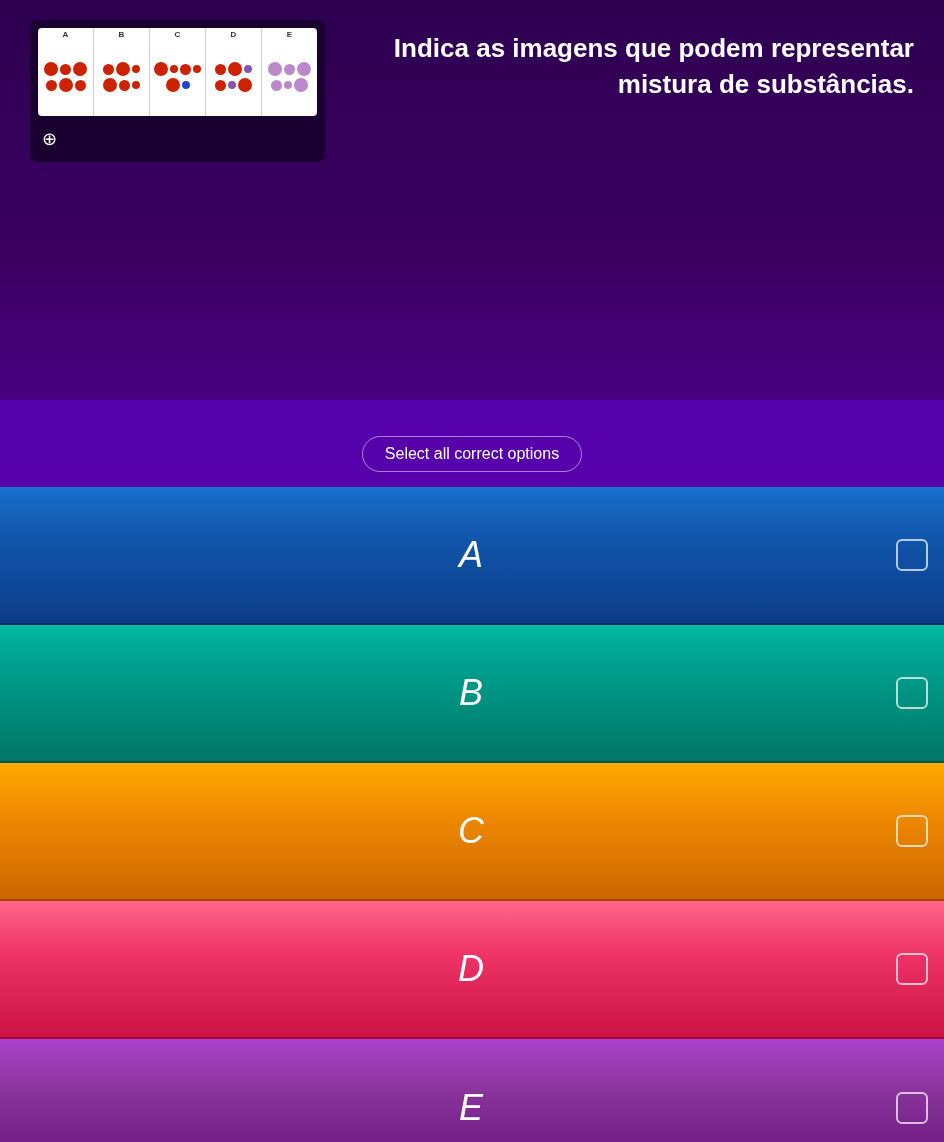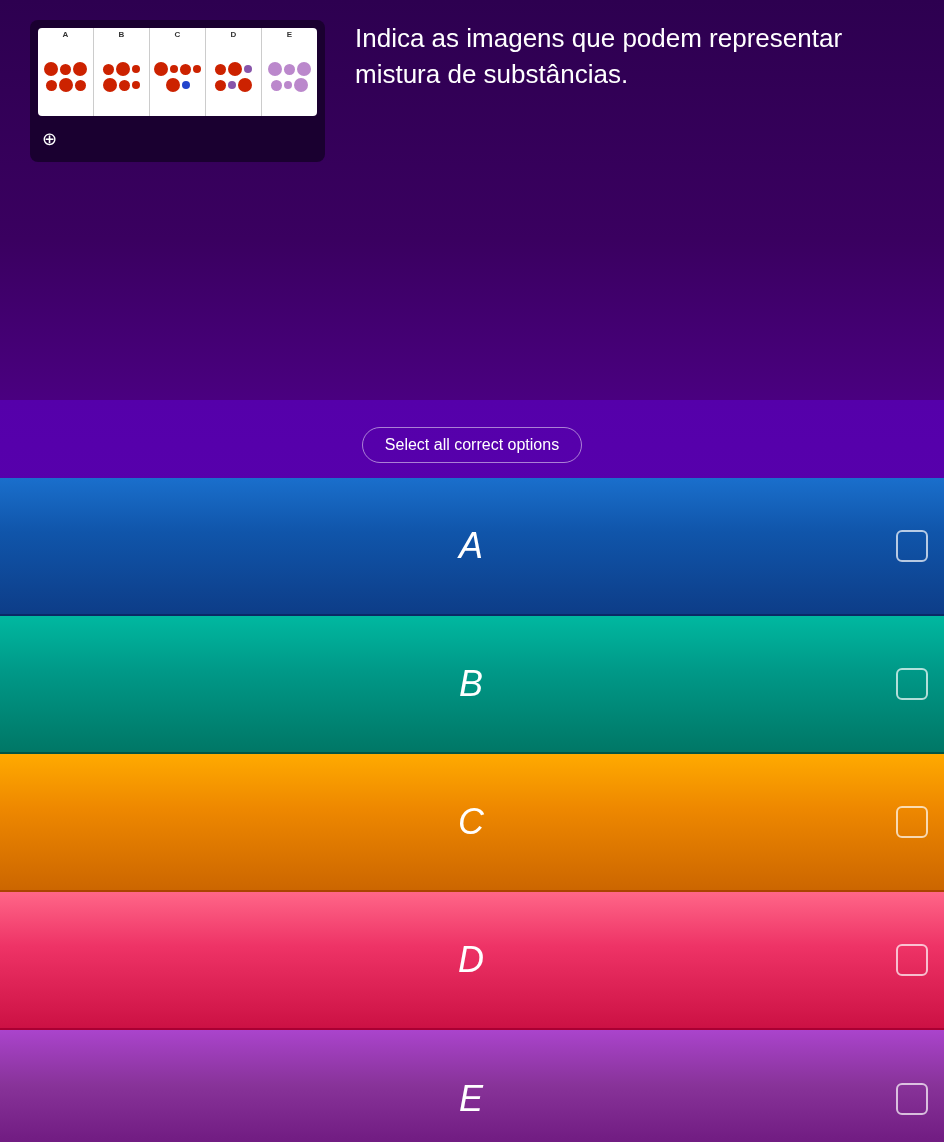--- a/index.html
+++ b/index.html
@@ -98,38 +98,38 @@
       gap: 4px;
       color: white;
       font-size: 18px;
       cursor: pointer;
       padding: 4px;
     }
 
     .question-text {
       color: white;
       font-size: 26px;
-      font-weight: 400;
+      font-weight: 700;
       line-height: 1.4;
-      margin-top: 0;
+      margin-top: 10px;
       flex: 1;
-      text-align: left;
+      text-align: right;
     }
 
     
     .answers-section {
       background: linear-gradient(180deg, #5500aa 0%, #6600bb 100%);
       padding: 0;
       min-height: 742px;
     }
 
     .select-label-container {
       display: flex;
       justify-content: center;
-      padding: 27px 0 15px 0;
+      padding: 36px 0 15px 0;
     }
 
     .select-label {
       background: transparent;
       border: 1.5px solid rgba(255,255,255,0.5);
       border-radius: 20px;
       color: white;
       font-size: 16px;
       padding: 8px 22px;
     }

